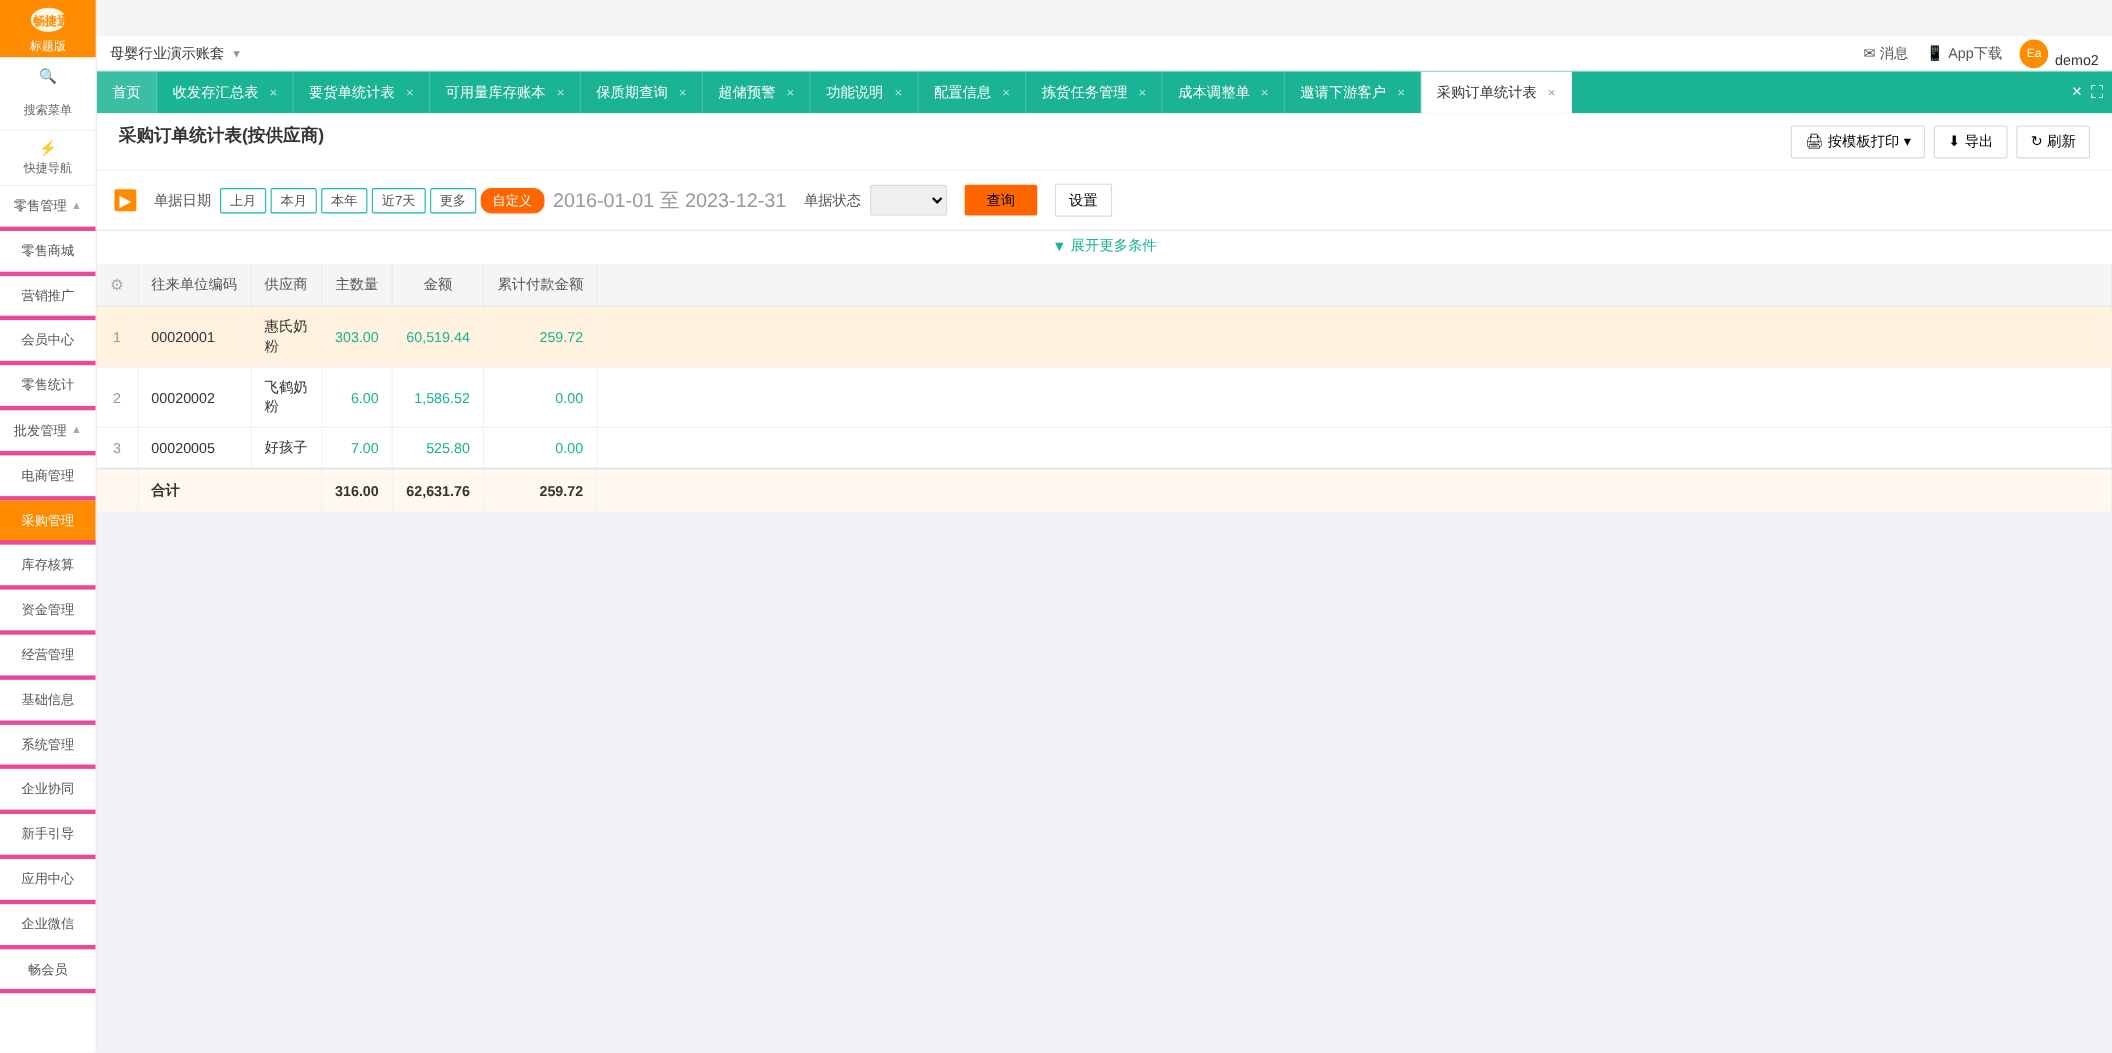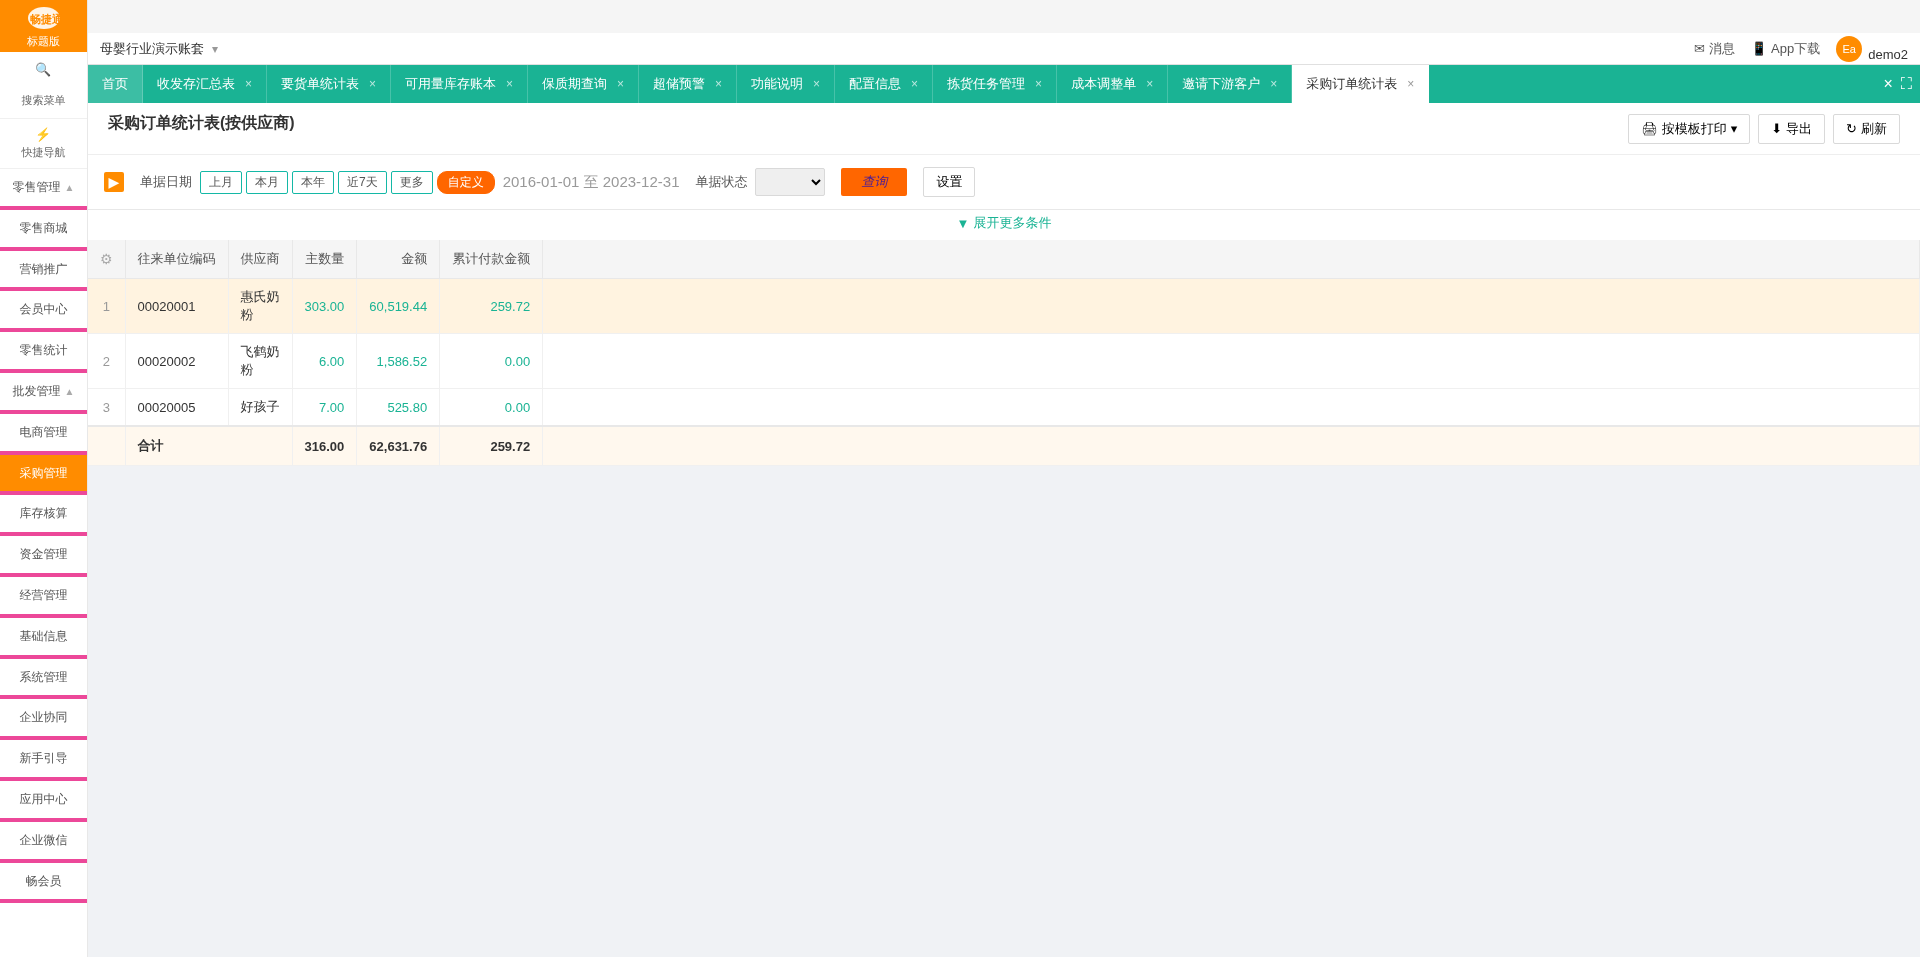--- a/index.html
+++ b/index.html
@@ -50,33 +50,33 @@
     .page-title { font-size: 16px; font-weight: bold; color: #333; margin-bottom: 10px; }
 
     
     .filter-section { background: #fff; padding: 12px 16px; border-bottom: 1px solid #e8e8e8; }
     .filter-row { display: flex; align-items: center; gap: 16px; flex-wrap: wrap; }
     .filter-item { display: flex; align-items: center; gap: 8px; }
     .filter-label { font-size: 13px; color: #555; white-space: nowrap; }
     .filter-date-btns { display: flex; gap: 4px; }
     .date-btn { padding: 2px 8px; border: 1px solid #14b8a6; border-radius: 2px; font-size: 12px; color: #555; cursor: pointer; background: #fff; }
     .date-btn.custom { background: #ff6600; color: #fff; border-color: #ff6600; border-radius: 10px; padding: 2px 10px; }
-    .date-range { font-size: 15px; color: #999; }
+    .date-range { font-size: 18px; color: #999; }
     .expand-btn { color: #1ab394; cursor: pointer; font-size: 13px; display: inline-flex; align-items: center; gap: 4px; }
     .btn-print { padding: 5px 12px; border: 1px solid #d9d9d9; background: #fff; font-size: 13px; cursor: pointer; border-radius: 2px; display: flex; align-items: center; gap: 4px; }
     .btn-export { padding: 5px 12px; border: 1px solid #d9d9d9; background: #fff; font-size: 13px; cursor: pointer; border-radius: 2px; display: flex; align-items: center; gap: 4px; }
     .btn-refresh { padding: 5px 12px; border: 1px solid #d9d9d9; background: #fff; font-size: 13px; cursor: pointer; border-radius: 2px; display: flex; align-items: center; gap: 4px; }
-    .btn-search { padding: 5px 20px; background: #ff6600; color: #4c1d95; border: none; font-size: 13px; cursor: pointer; border-radius: 2px; font-style: italic; }
+    .btn-search { padding: 5px 20px; background: #ff6600; color: #000000; border: none; font-size: 13px; cursor: pointer; border-radius: 2px; }
     .btn-settings { padding: 5px 12px; border: 1px solid #d9d9d9; background: #fff; font-size: 13px; cursor: pointer; border-radius: 2px; }
 
     
     .table-section { background: #fff; margin: 0; }
     .data-table { width: 100%; border-collapse: collapse; }
     .data-table thead tr { background: #f5f5f5; }
-    .data-table th { padding: 10px 12px; text-align: right; font-size: 13px; font-weight: normal; color: #555; border-bottom: 1px solid #e8e8e8; border-right: 1px solid #e8e8e8; white-space: nowrap; }
+    .data-table th { padding: 10px 12px; text-align: center; font-size: 13px; font-weight: normal; color: #555; border-bottom: 1px solid #e8e8e8; border-right: 1px solid #e8e8e8; white-space: nowrap; }
     .data-table th:first-child { width: 40px; text-align: center; }
     .data-table td { padding: 9px 12px; font-size: 13px; color: #333; border-bottom: 1px solid #f0f0f0; border-right: 1px solid #f0f0f0; }
     .data-table tbody tr:first-child { background: #fff3e0; }
     .data-table td.num-col { text-align: right; }
     .data-table td a { color: #1ab394; cursor: pointer; }
     .data-table td:first-child { text-align: center; color: #999; }
     .gear-icon { color: #aaa; cursor: pointer; font-size: 14px; }
 
     
     .table-footer { background: #fff8ee; border-top: 2px solid #e8e8e8; }

